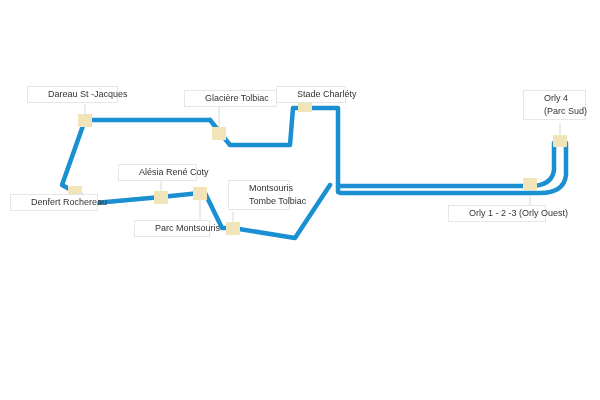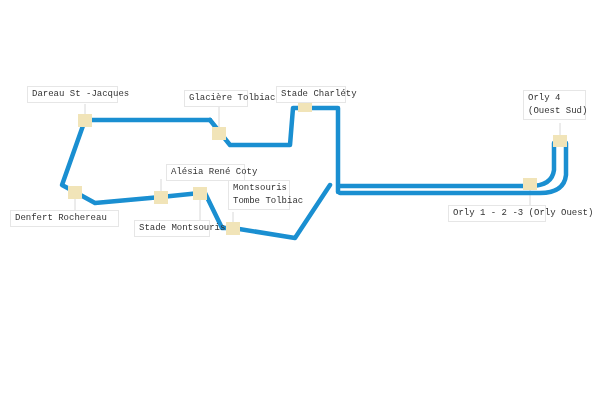--- a/index.html
+++ b/index.html
@@ -8,26 +8,25 @@
       position: relative; overflow: hidden;
       font-family: "Liberation Sans", sans-serif;
     }
     #map { position: absolute; left: 0; top: 0; }
     .label {
       position: absolute;
       background: #ffffff;
       border: 1px solid #e6e6e6;
       font-size: 9px;
       color: #333333;
-      text-align: left;
+      text-align: right;
       line-height: 13px;
-      padding: 1px 4px;
+      padding: 1px 20px;
       white-space: nowrap;
       box-sizing: border-box;
-      font-family: Liberation Mono, monospace;
     }
   </style>
 </head>
 <body>
 
 <svg id="map" width="600" height="400" viewBox="0 0 600 400">
 
   <g stroke="#d8d8d8" stroke-width="1">
     <line x1="85" y1="104" x2="85" y2="115"></line>
     <line x1="219" y1="105" x2="219" y2="128"></line>
@@ -61,38 +60,38 @@
     <rect x="193" y="187" width="14" height="13"></rect>
     <rect x="226" y="222" width="14" height="13"></rect>
     <rect x="523" y="178" width="14" height="12"></rect>
     <rect x="553" y="135" width="14" height="12"></rect>
   </g>
 </svg>
 
 <div class="label" style="left:27px; top:86px; width:91px;">
   <span>Dareau St -Jacques</span>
 </div>
-<div class="label" style="left:184px; top:90px; width:64px;">
+<div class="label" style="left:184px; top:90px; width:93px;">
   <span>Glacière Tolbiac</span>
 </div>
 <div class="label" style="left:276px; top:86px; width:70px;">
   <span>Stade Charléty</span>
 </div>
-<div class="label" style="left:10px; top:210px; width:109px;">
+<div class="label" style="left:10px; top:194px; width:88px;">
   <span>Denfert Rochereau</span>
 </div>
-<div class="label" style="left:118px; top:164px; width:79px;margin-left:48px;">
+<div class="label" style="left:118px; top:164px; width:79px;">
   <span>Alésia René Coty</span>
 </div>
 <div class="label" style="left:134px; top:220px; width:76px;">
-  <span>Stade Montsouris</span>
+  <span>Parc Montsouris</span>
 </div>
 <div class="label" style="left:228px; top:180px; width:62px;">
   <div>Montsouris</div>
   <div>Tombe Tolbiac</div>
 </div>
 <div class="label" style="left:448px; top:205px; width:98px;">
   <span>Orly 1 - 2 -3 (Orly Ouest)</span>
 </div>
 <div class="label" style="left:523px; top:90px; width:63px;">
   <div>Orly 4</div>
-  <div>(Ouest Sud)</div>
+  <div>(Parc Sud)</div>
 </div>
 
 </body></html>

